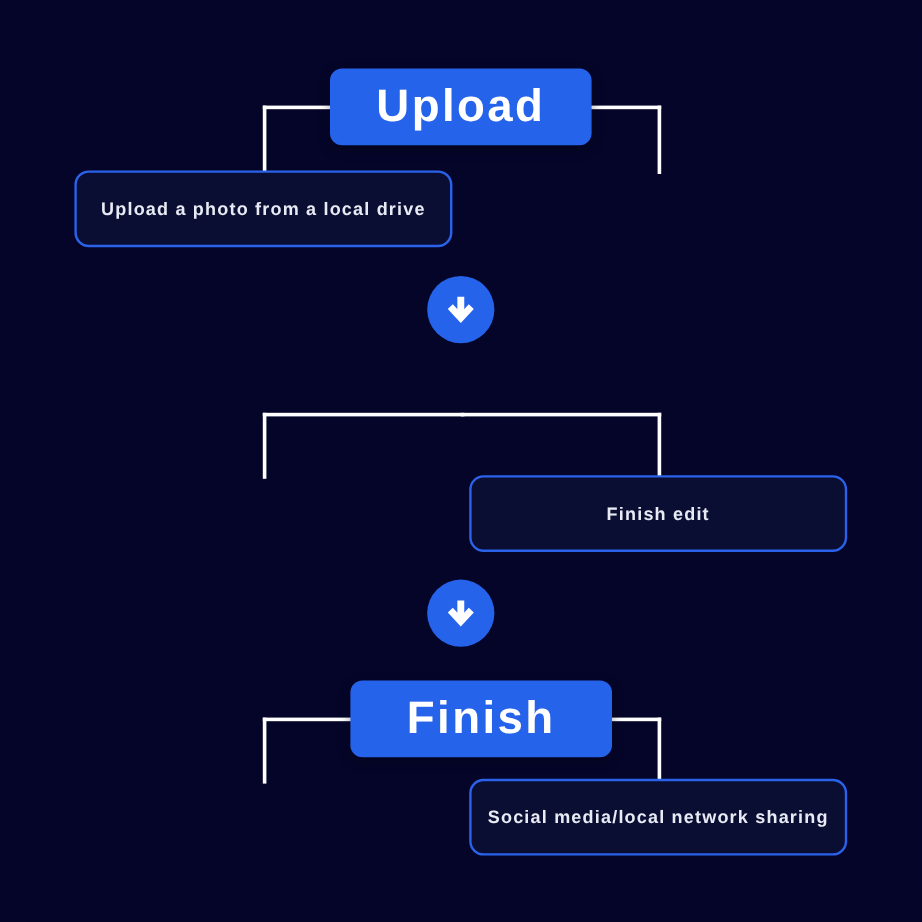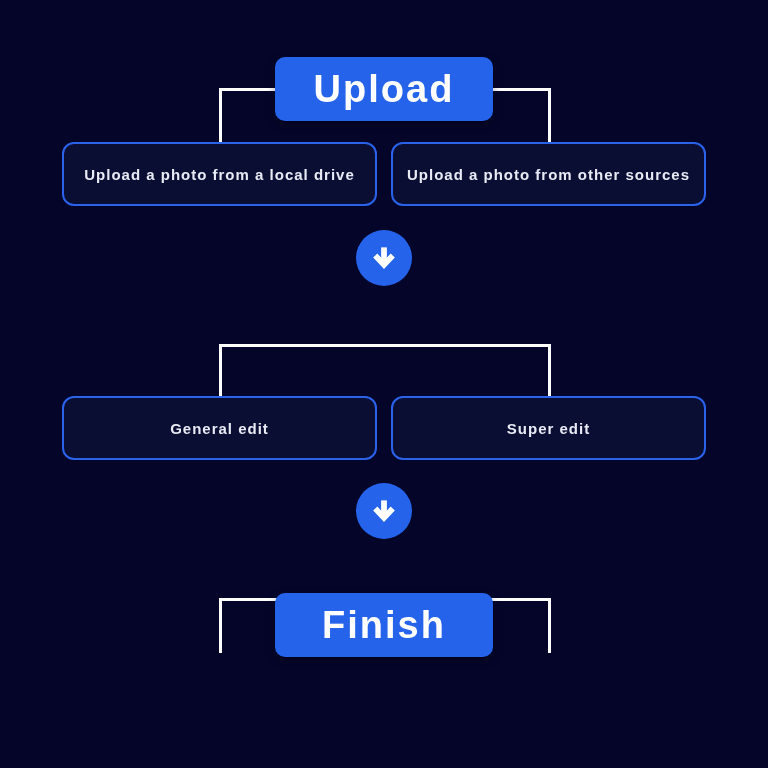--- a/index.html
+++ b/index.html
@@ -32,21 +32,21 @@
     box-shadow: 0 3px 10px rgba(0,0,0,0.35);
   }
   .step-header span {
     color: #ffffff;
     font-size: 38px;
     font-weight: bold;
     letter-spacing: 2px;
   }
   .h1 { top: 57px; }
   .h2 { top: 313px; }
-  .h3 { top: 593px; }
+  .h3 { top: 567px; margin-left: 17px; }
 
   
   .conn {
     position: absolute;
     z-index: 1;
   }
   .conn-left {
     left: 219px;
     width: 165px;
     border-left: 3px solid #ffffff;
@@ -112,46 +112,43 @@
 <div class="stage">
 
   <div class="conn conn-left c1"></div>
   <div class="conn conn-right c1"></div>
   <div class="step-header h1">
     <span>Upload</span>
   </div>
   <div class="node node-l r1">
     <span>Upload a photo from a local drive</span>
   </div>
-  <div class="node node-r r1">
-    <span>Upload a photo from other sources</span>
-  </div>
 
   <div class="arrow-circle a1">
     <svg width="30" height="30" viewBox="0 0 24 24">
       <path d="M12 3.5 V15" stroke="#ffffff" stroke-width="4.6" fill="none"></path>
       <path d="M5 10 L12 17.5 L19 10" stroke="#ffffff" stroke-width="4.6" fill="none" stroke-linejoin="miter"></path>
     </svg>
   </div>
 
   <div class="conn conn-left c2"></div>
   <div class="conn conn-right c2"></div>
-  <div class="node node-l r2">
-    <span>General edit</span>
-  </div>
   <div class="node node-r r2">
-    <span>Super edit</span>
+    <span>Finish edit</span>
   </div>
 
   <div class="arrow-circle a2">
     <svg width="30" height="30" viewBox="0 0 24 24">
       <path d="M12 3.5 V15" stroke="#ffffff" stroke-width="4.6" fill="none"></path>
       <path d="M5 10 L12 17.5 L19 10" stroke="#ffffff" stroke-width="4.6" fill="none" stroke-linejoin="miter"></path>
     </svg>
   </div>
 
   <div class="conn conn-left c3"></div>
   <div class="conn conn-right c3"></div>
   <div class="step-header h3">
     <span>Finish</span>
   </div>
+  <div class="node node-r r3">
+    <span>Social media/local network sharing</span>
+  </div>
 
 </div>
 
 </body></html>

